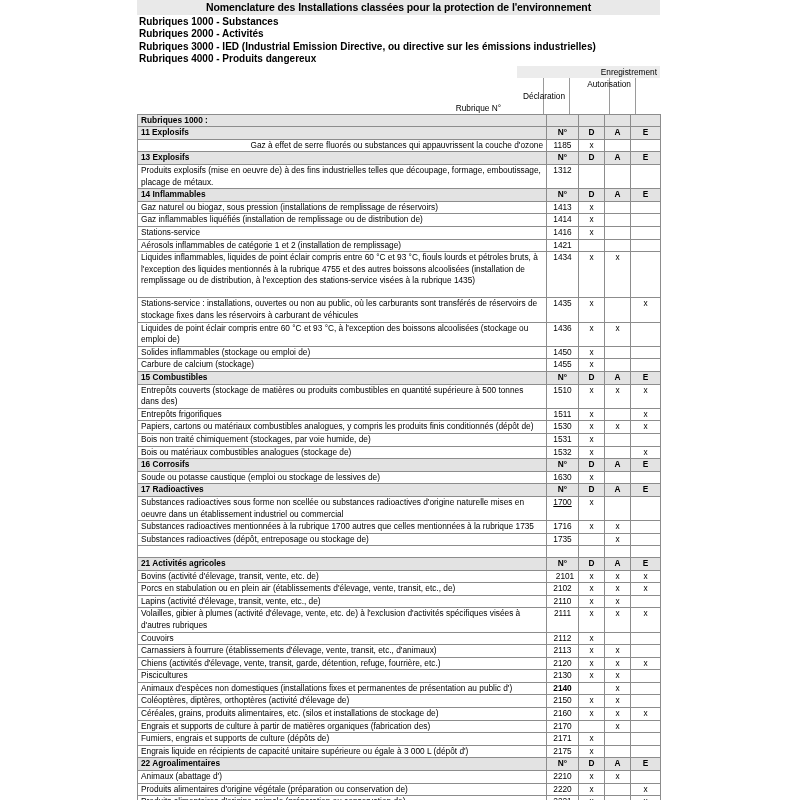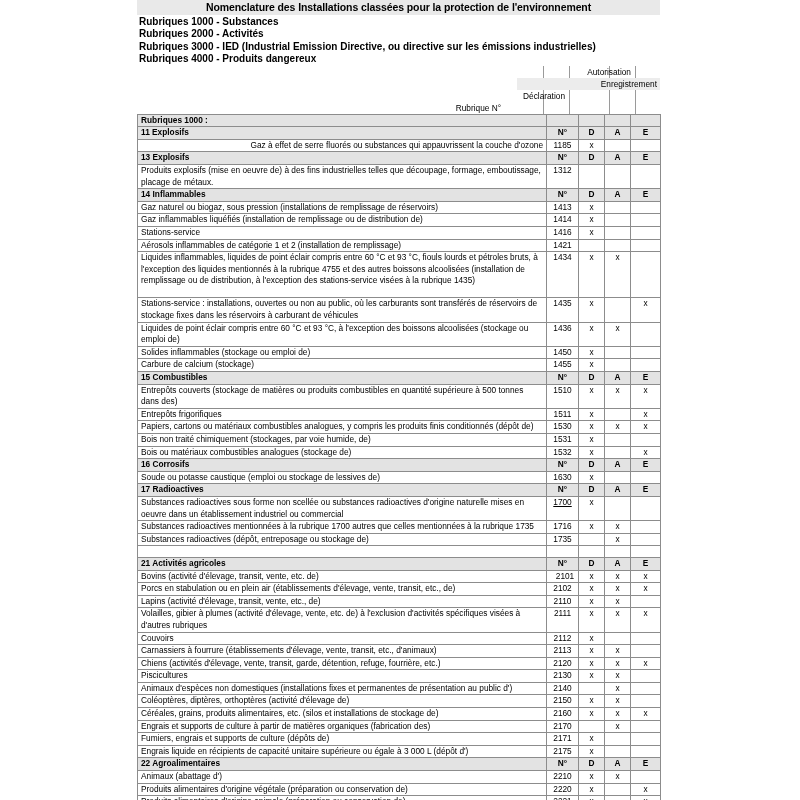--- a/index.html
+++ b/index.html
@@ -123,24 +123,24 @@
       <div class="intro-line">Rubriques 3000 - IED (Industrial Emission Directive, ou directive sur les émissions industrielles)</div>
       <div class="intro-line">Rubriques 4000 - Produits dangereux</div>
     </div>
 
     <div class="stair">
       <div class="stair-boxes">
         <div class="sbox b1"></div>
         <div class="sbox b2"></div>
       </div>
       <div class="stair-row">
-        <div class="stair-label sh-autor">Autorisation</div>
+        <div class="stair-label sh-enreg">Enregistrement</div>
       </div>
       <div class="stair-row">
-        <div class="stair-label sh-enreg">Enregistrement</div>
+        <div class="stair-label sh-autor">Autorisation</div>
       </div>
       <div class="stair-row">
         <div class="stair-label sh-decl">Déclaration</div>
       </div>
       <div class="stair-row">
         <div class="stair-label sh-rub">Rubrique N°</div>
       </div>
     </div>
 
     <table class="nom">
@@ -406,21 +406,21 @@
           </tr>
           <tr class="item">
             <td class="lib" style="height: 11.6px;">Piscicultures</td>
             <td class="num" style="height: 11.6px;">2130</td>
             <td class="d" style="height: 11.6px;">x</td>
             <td class="a" style="height: 11.6px;">x</td>
             <td class="e" style="height: 11.6px;"></td>
           </tr>
           <tr class="item">
             <td class="lib" style="height: 11.6px;">Animaux d'espèces non domestiques (installations fixes et permanentes de présentation au public d')</td>
-            <td class="num" style="height: 11.6px;">2140</td>
+            <td class="num" style="height: 11.6px; font-weight: bold;">2140</td>
             <td class="d" style="height: 11.6px;"></td>
             <td class="a" style="height: 11.6px;">x</td>
             <td class="e" style="height: 11.6px;"></td>
           </tr>
           <tr class="item">
             <td class="lib" style="height: 11.6px;">Coléoptères, diptères, orthoptères (activité d'élevage de)</td>
             <td class="num" style="height: 11.6px;">2150</td>
             <td class="d" style="height: 11.6px;">x</td>
             <td class="a" style="height: 11.6px;">x</td>
             <td class="e" style="height: 11.6px;"></td>

